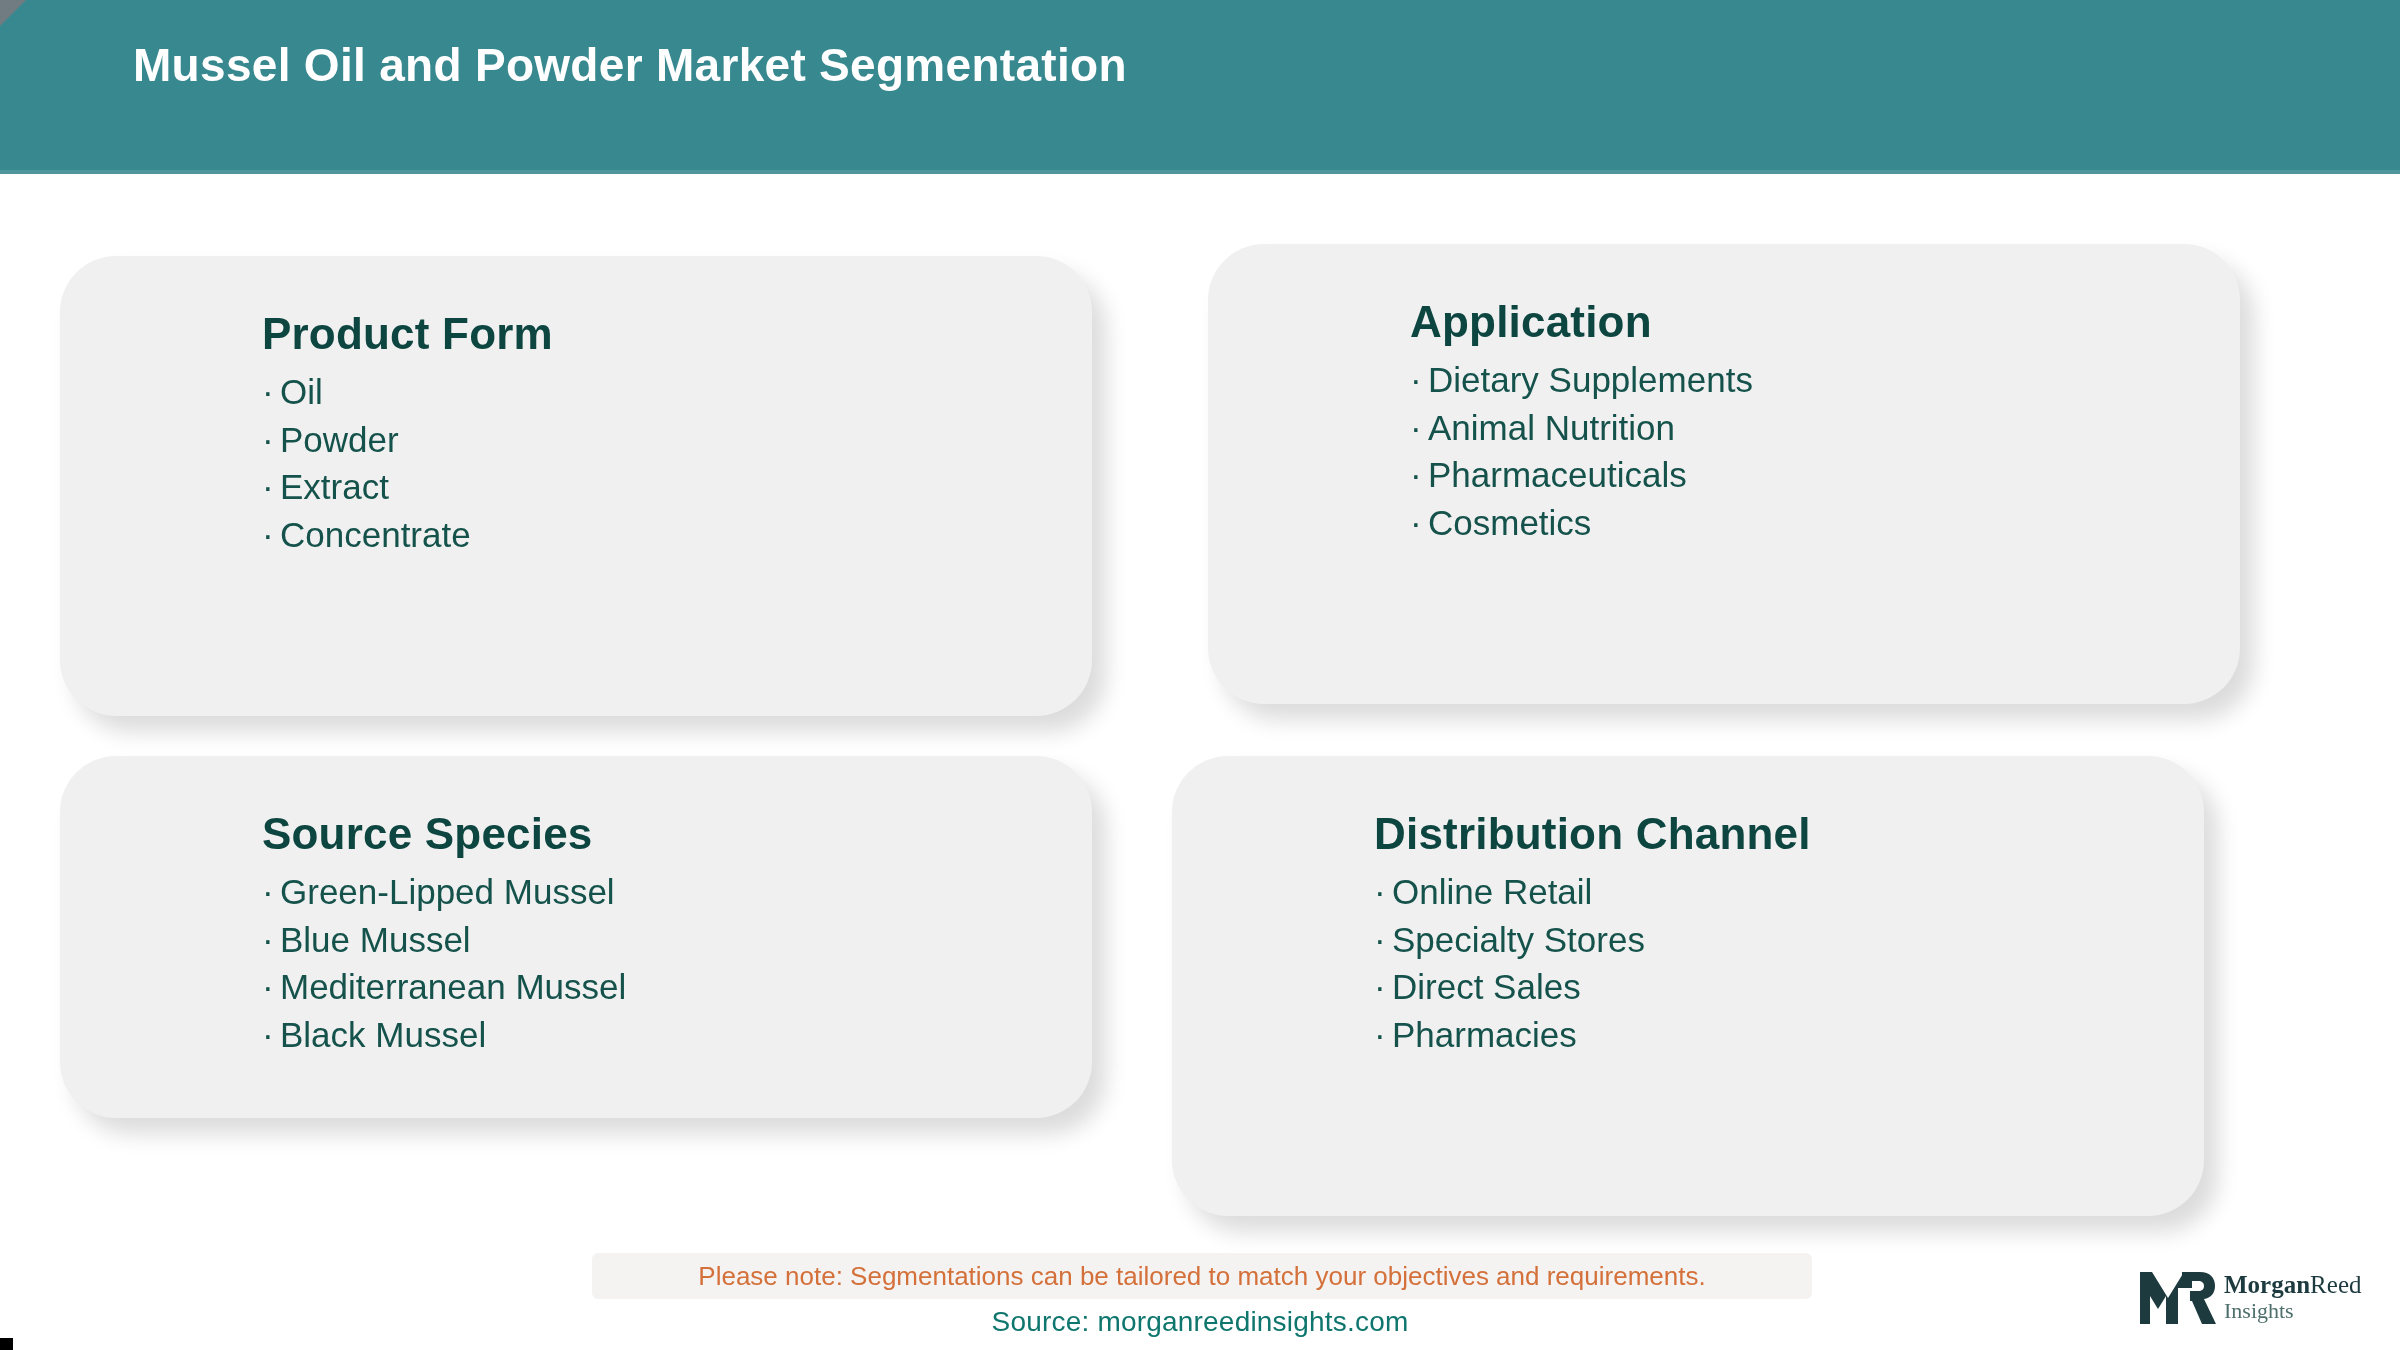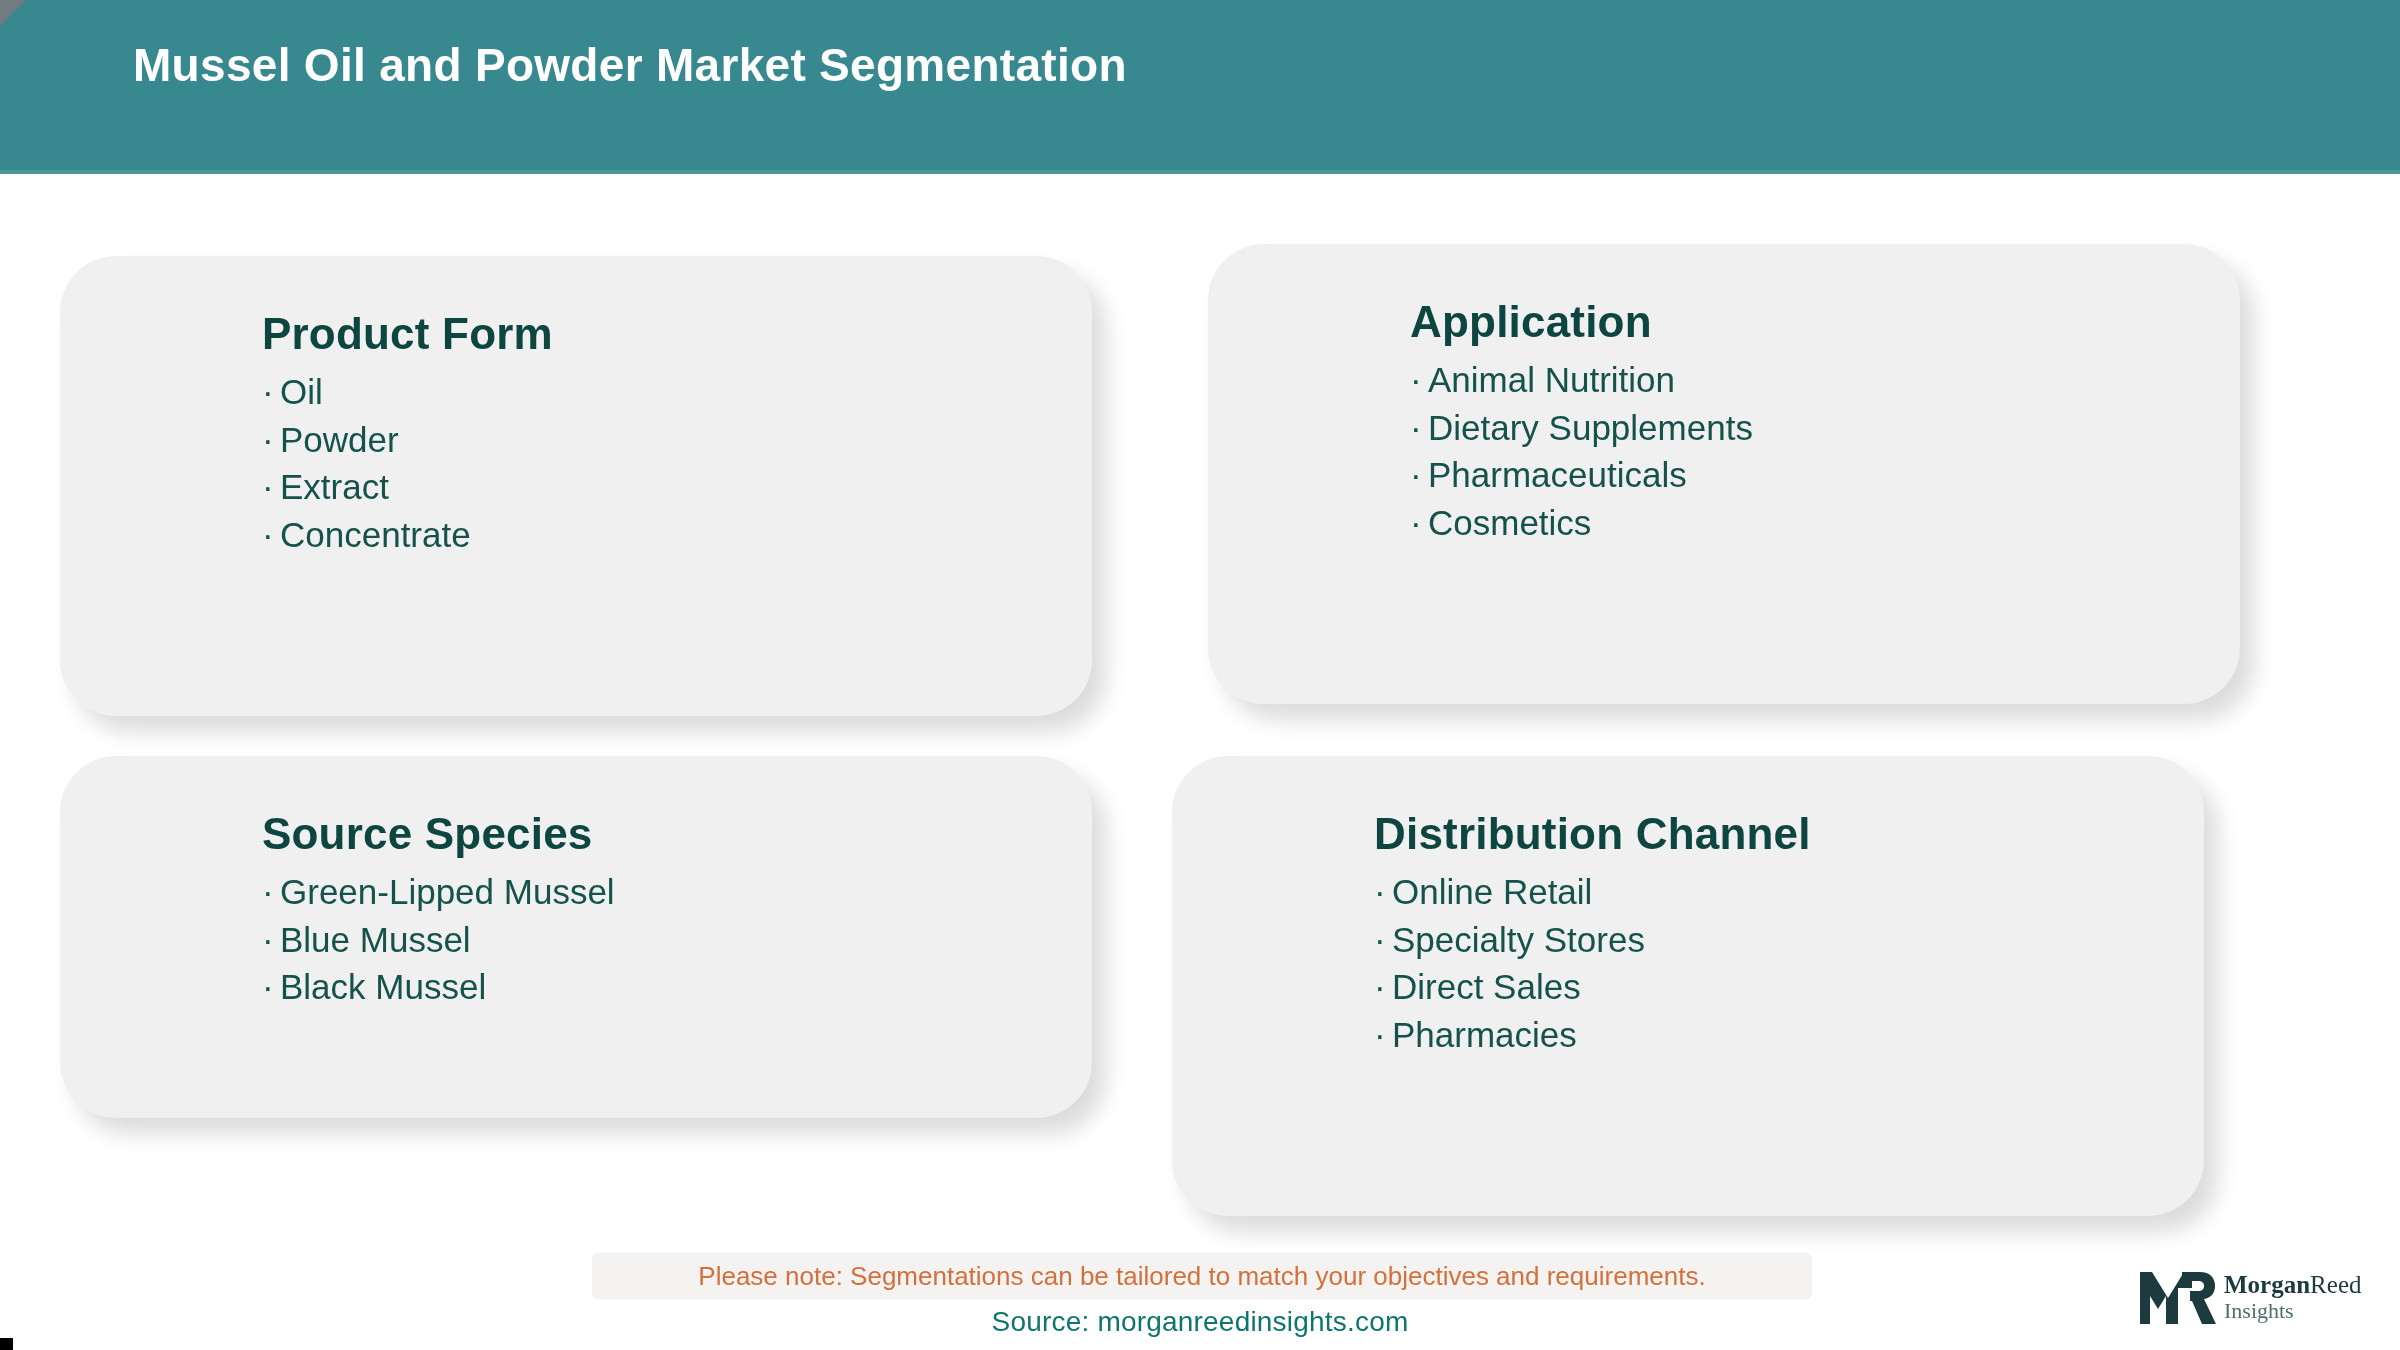--- a/index.html
+++ b/index.html
@@ -191,34 +191,35 @@
         <li><span class="bullet-dot">·</span><span>Extract</span></li>
         <li><span class="bullet-dot">·</span><span>Concentrate</span></li>
       </ul>
     </div>
   </div>
 
   <div class="seg-card c1">
     <div class="card-inner">
       <div class="card-title">Application</div>
       <ul class="card-list">
+        <li><span class="bullet-dot">·</span><span>Dietary Supplements</span></li>
         <li><span class="bullet-dot">·</span><span>Animal Nutrition</span></li>
-        <li><span class="bullet-dot">·</span><span>Dietary Supplements</span></li>
         <li><span class="bullet-dot">·</span><span>Pharmaceuticals</span></li>
         <li><span class="bullet-dot">·</span><span>Cosmetics</span></li>
       </ul>
     </div>
   </div>
 
   <div class="seg-card c2">
     <div class="card-inner">
       <div class="card-title">Source Species</div>
       <ul class="card-list">
         <li><span class="bullet-dot">·</span><span>Green-Lipped Mussel</span></li>
         <li><span class="bullet-dot">·</span><span>Blue Mussel</span></li>
+        <li><span class="bullet-dot">·</span><span>Mediterranean Mussel</span></li>
         <li><span class="bullet-dot">·</span><span>Black Mussel</span></li>
       </ul>
     </div>
   </div>
 
   <div class="seg-card c3">
     <div class="card-inner">
       <div class="card-title">Distribution Channel</div>
       <ul class="card-list">
         <li><span class="bullet-dot">·</span><span>Online Retail</span></li>

